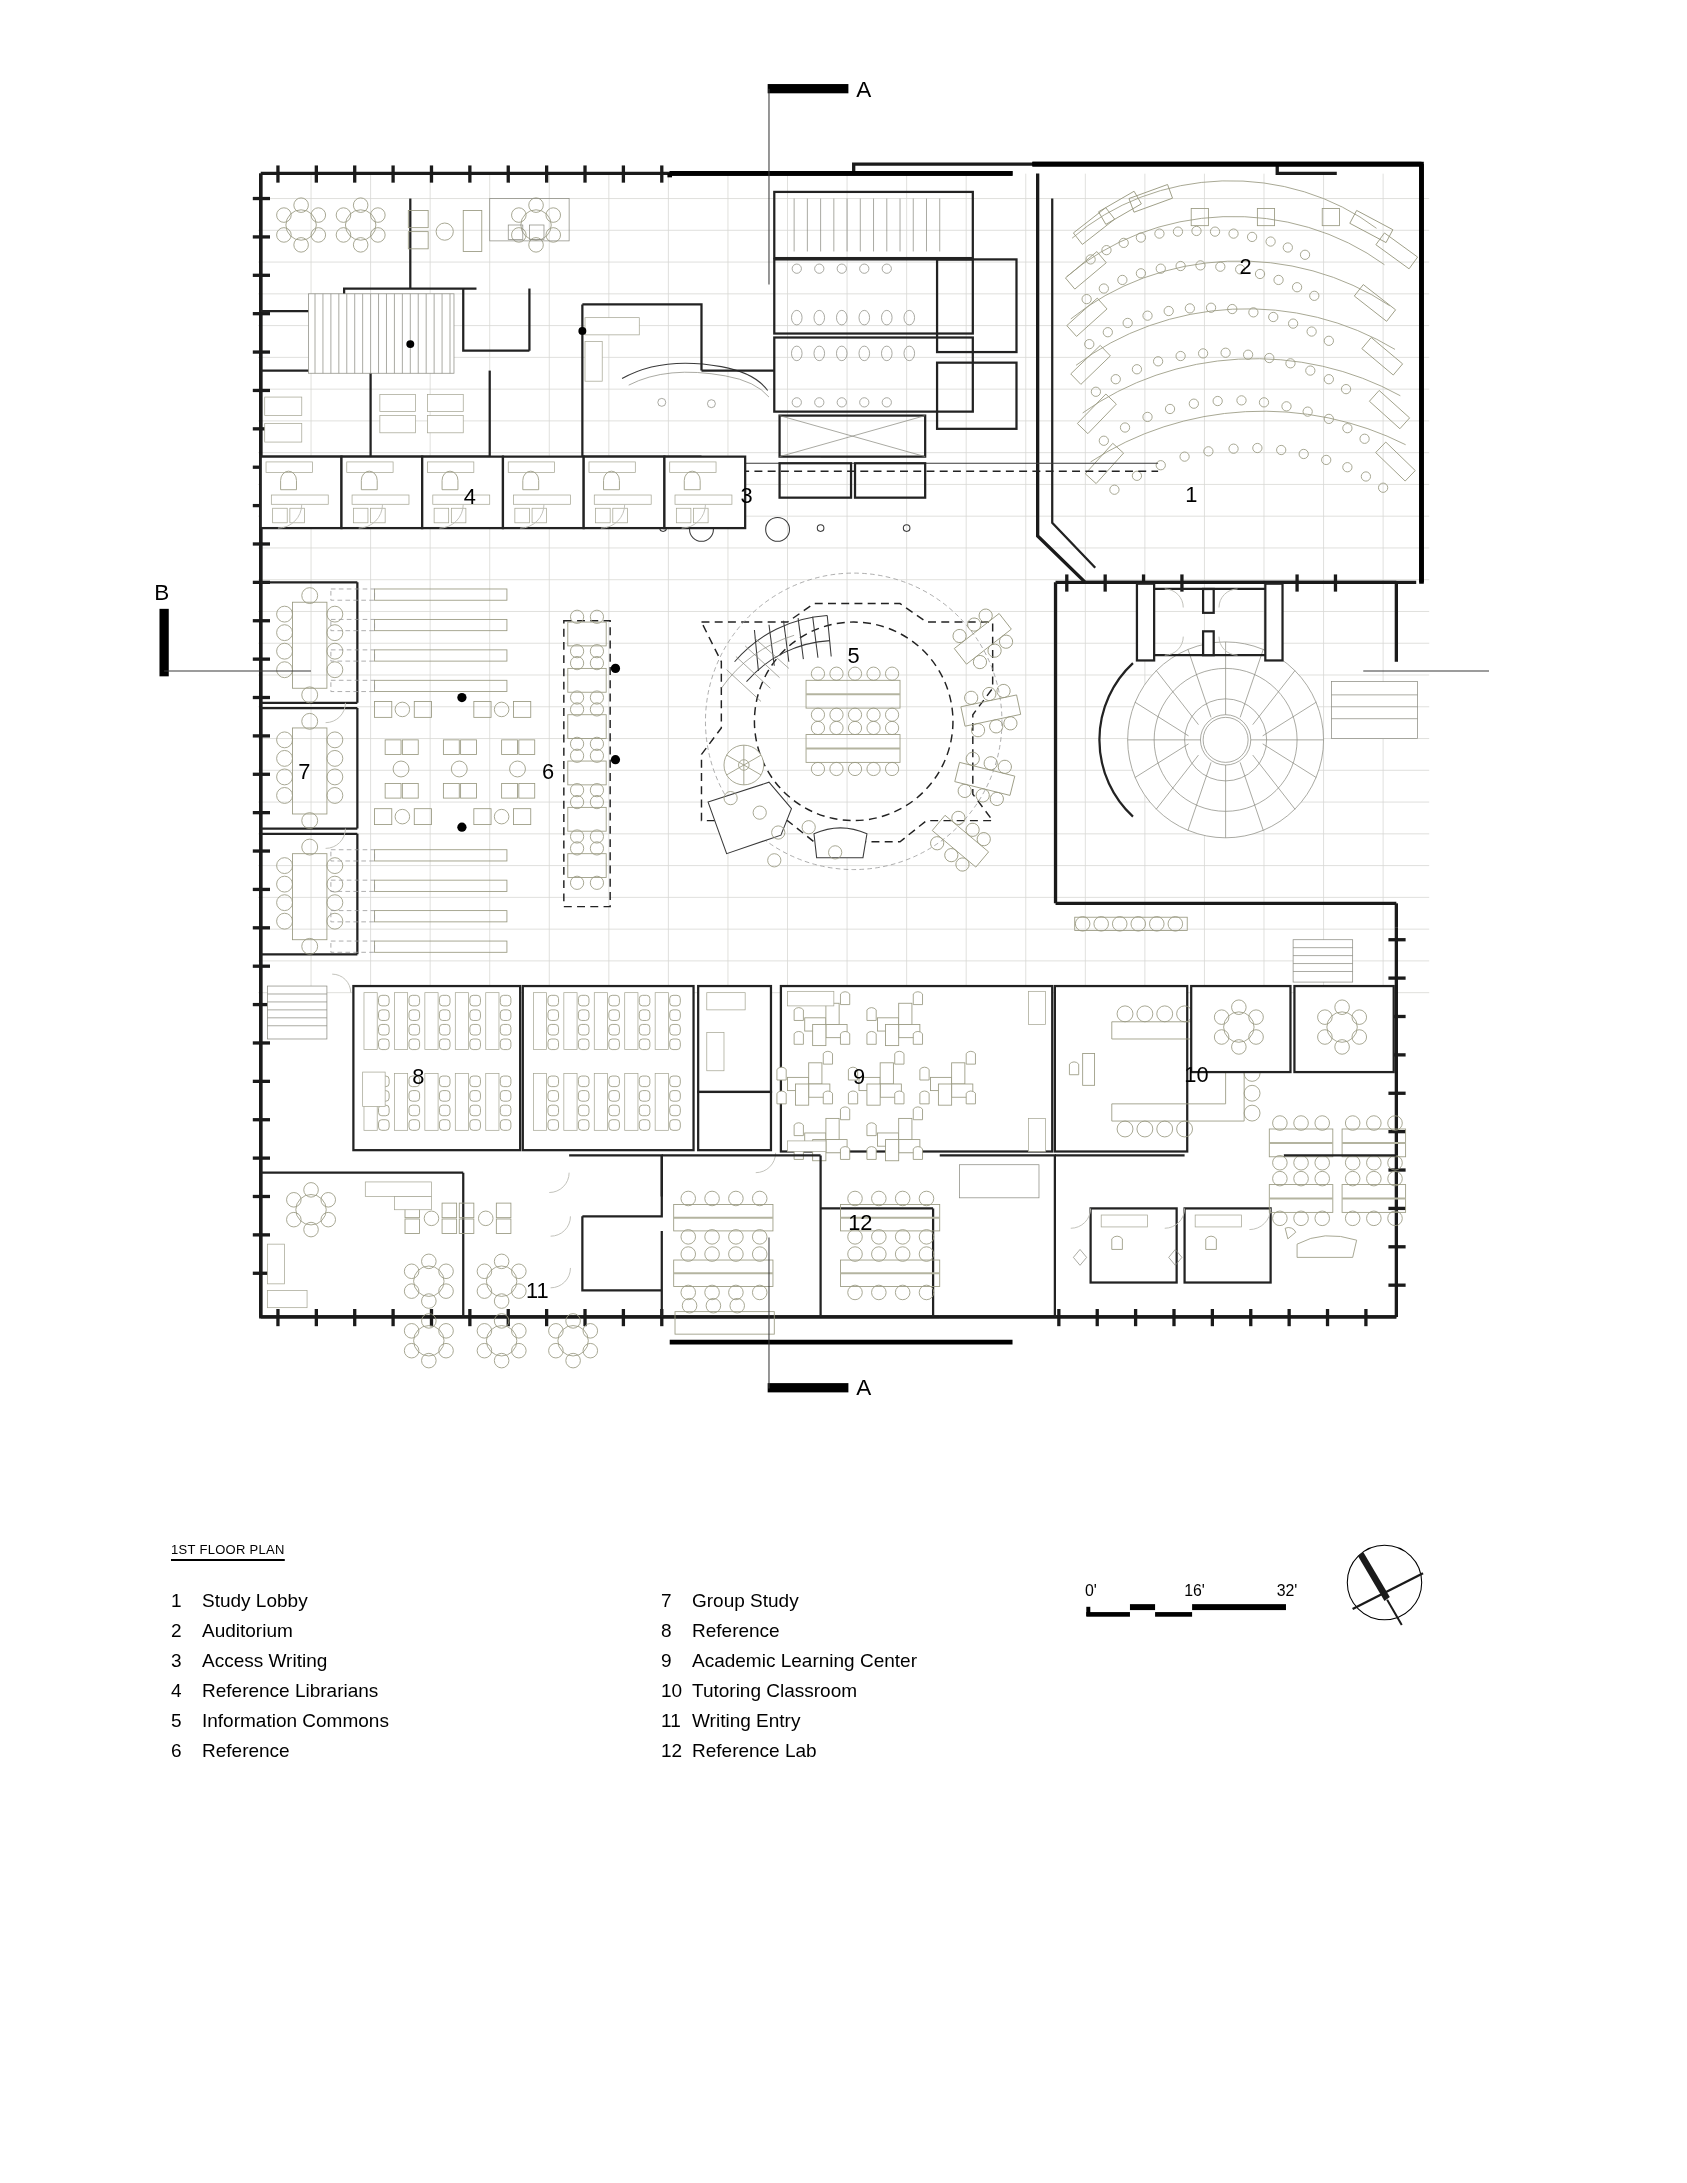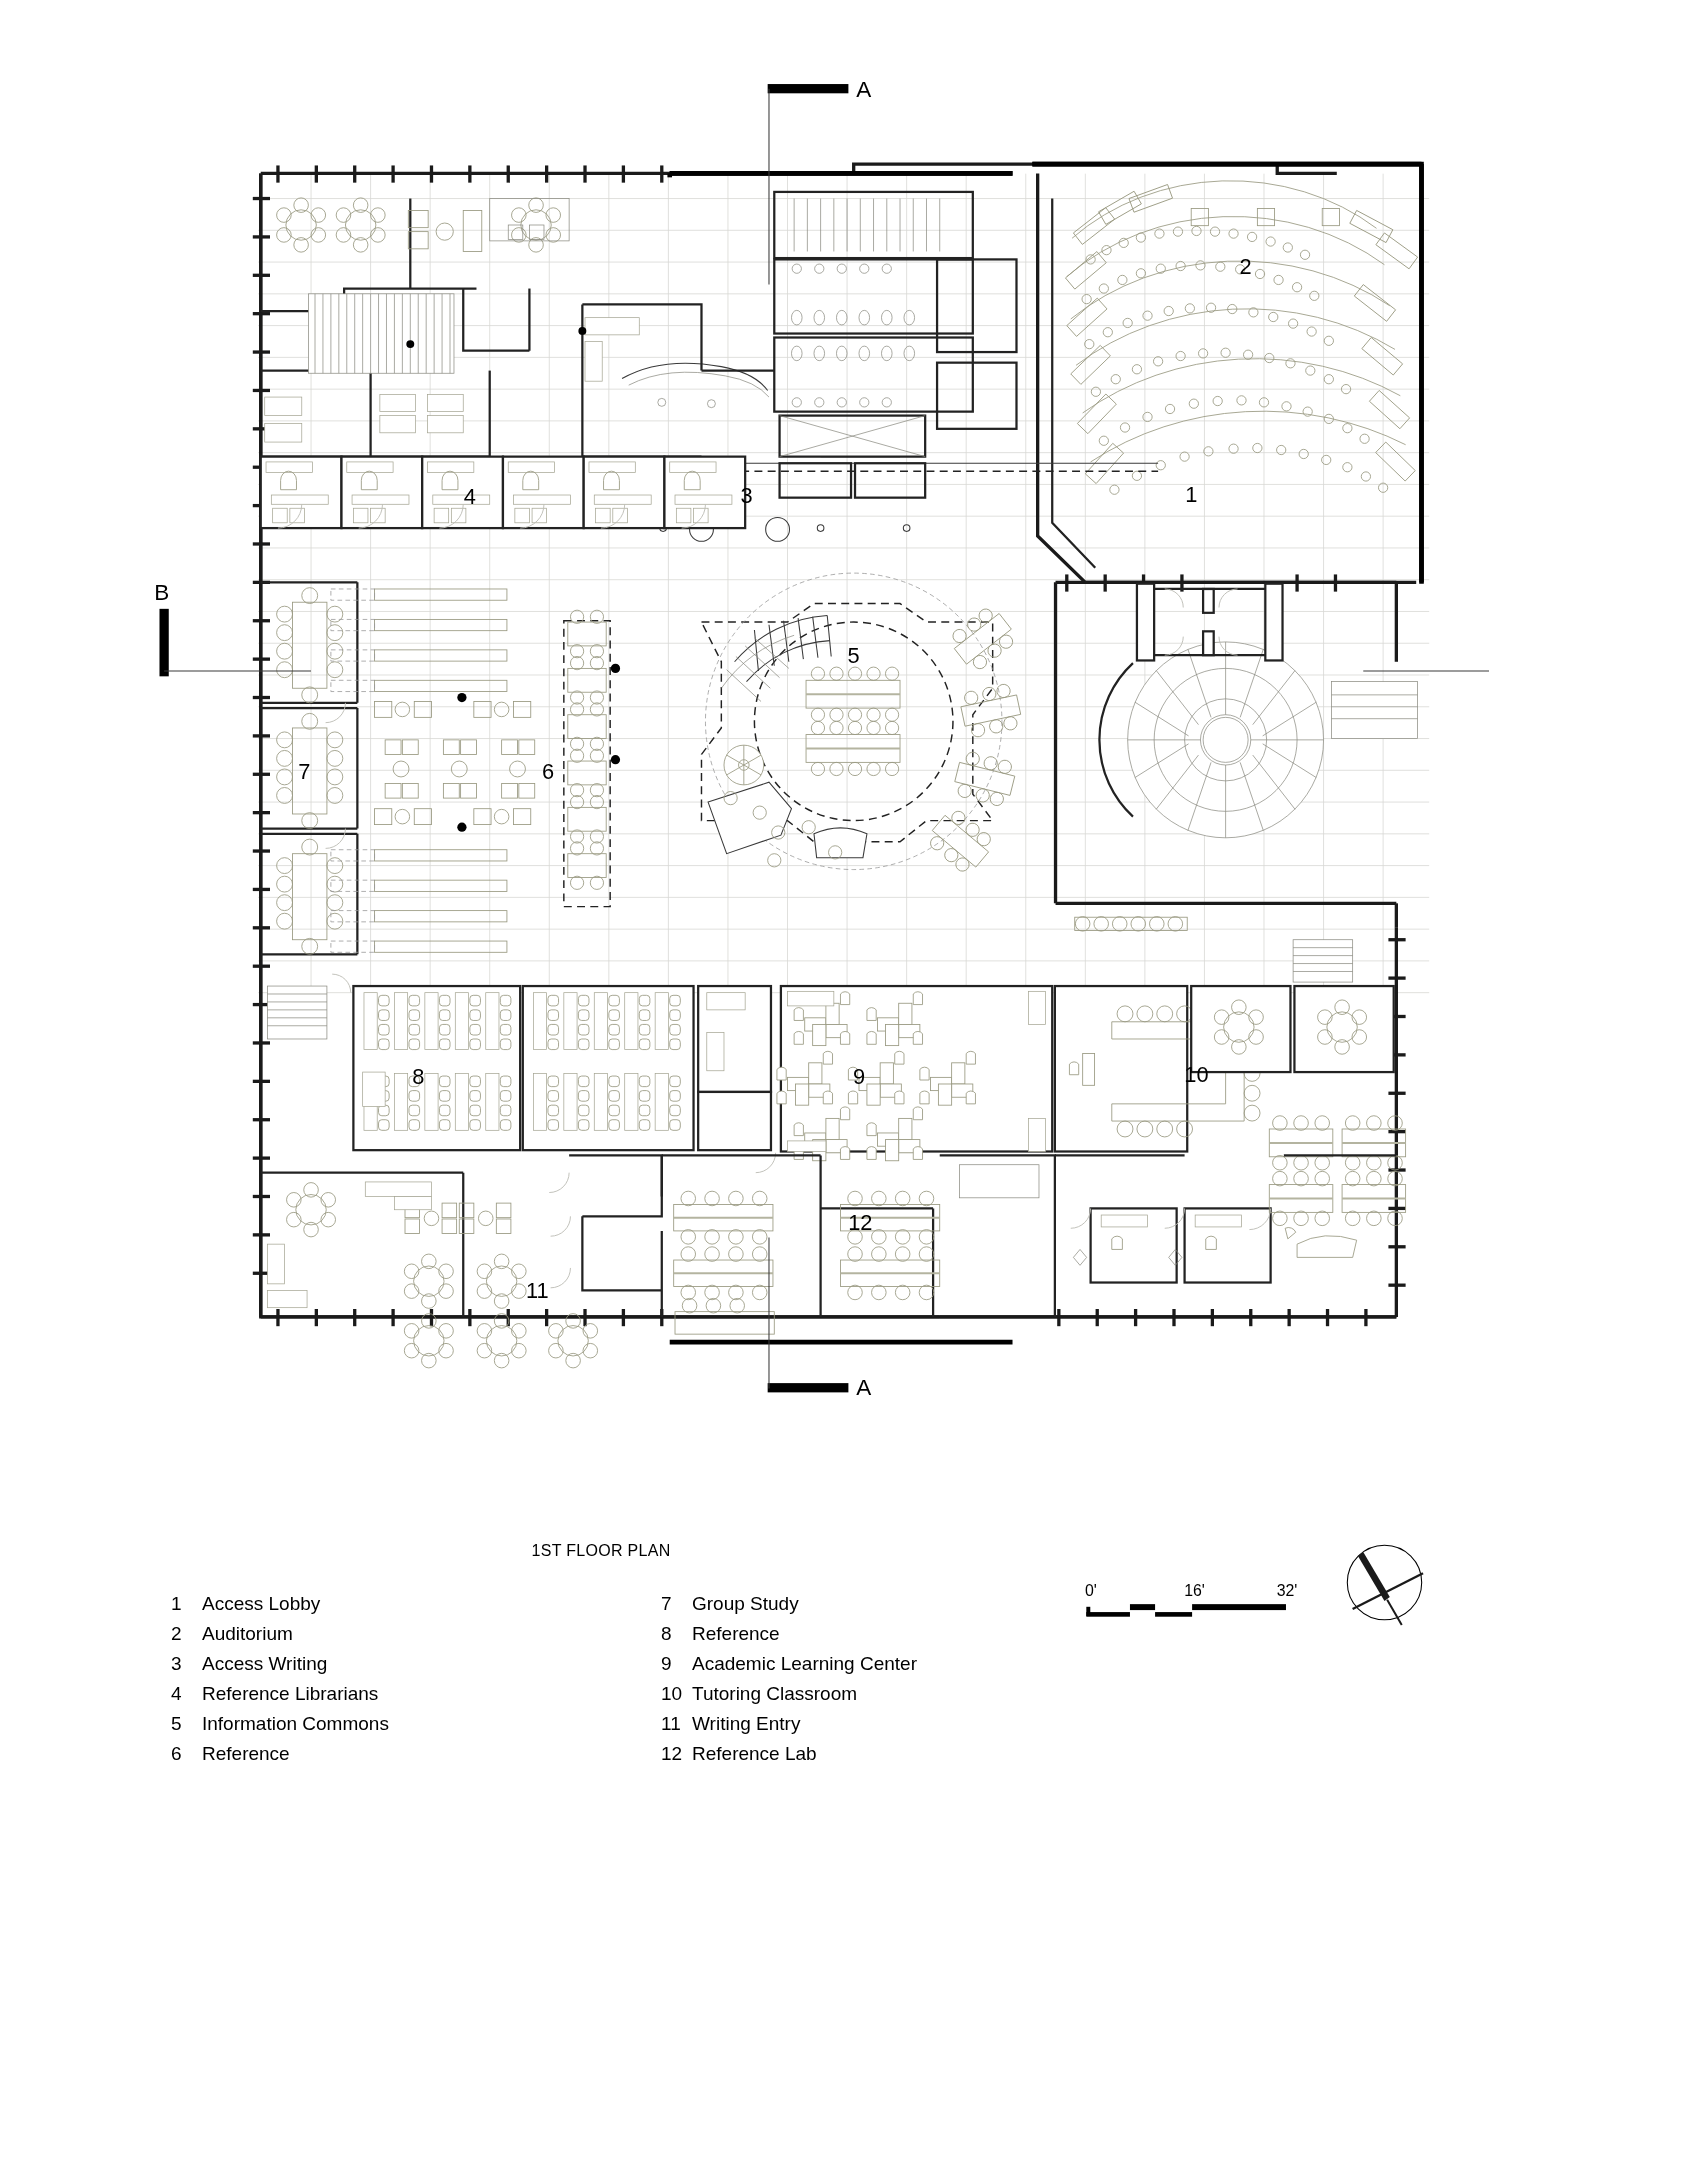--- a/index.html
+++ b/index.html
@@ -39,27 +39,27 @@
     font-size:34px; fill:#000;
   }
 
   
   #legend{
     position:absolute;
     left:171px; top:1542px;
     width:860px;
   }
   .legend-title{
-    font-size:16px; letter-spacing:0.3px;
+    font-size:13px; letter-spacing:0.3px;
+    text-decoration:underline;
     text-underline-offset:4.6px;
     text-decoration-thickness:1.7px;
     margin:0 0 29px 0;
     font-weight:400;
     white-space:nowrap;
-    text-align:center;
   }
   .legend-cols{display:flex;gap:0;}
   .legend-col{width:490px;}
   .legend-col:last-child{width:370px;}
   .legend-row{
     display:flex;
     font-size:19px;
     line-height:30px;
     white-space:nowrap;
   }
@@ -1482,21 +1482,21 @@
     </g>
 
   </svg>
 
   <div id="legend">
     <div class="legend-title">1ST FLOOR PLAN</div>
     <div class="legend-cols">
       <div class="legend-col">
         <div class="legend-row">
           <span class="legend-num">1</span>
-          <span class="legend-label">Access Lobby</span>
+          <span class="legend-label">Study Lobby</span>
         </div>
         <div class="legend-row">
           <span class="legend-num">2</span>
           <span class="legend-label">Auditorium</span>
         </div>
         <div class="legend-row">
           <span class="legend-num">3</span>
           <span class="legend-label">Access Writing</span>
         </div>
         <div class="legend-row">

